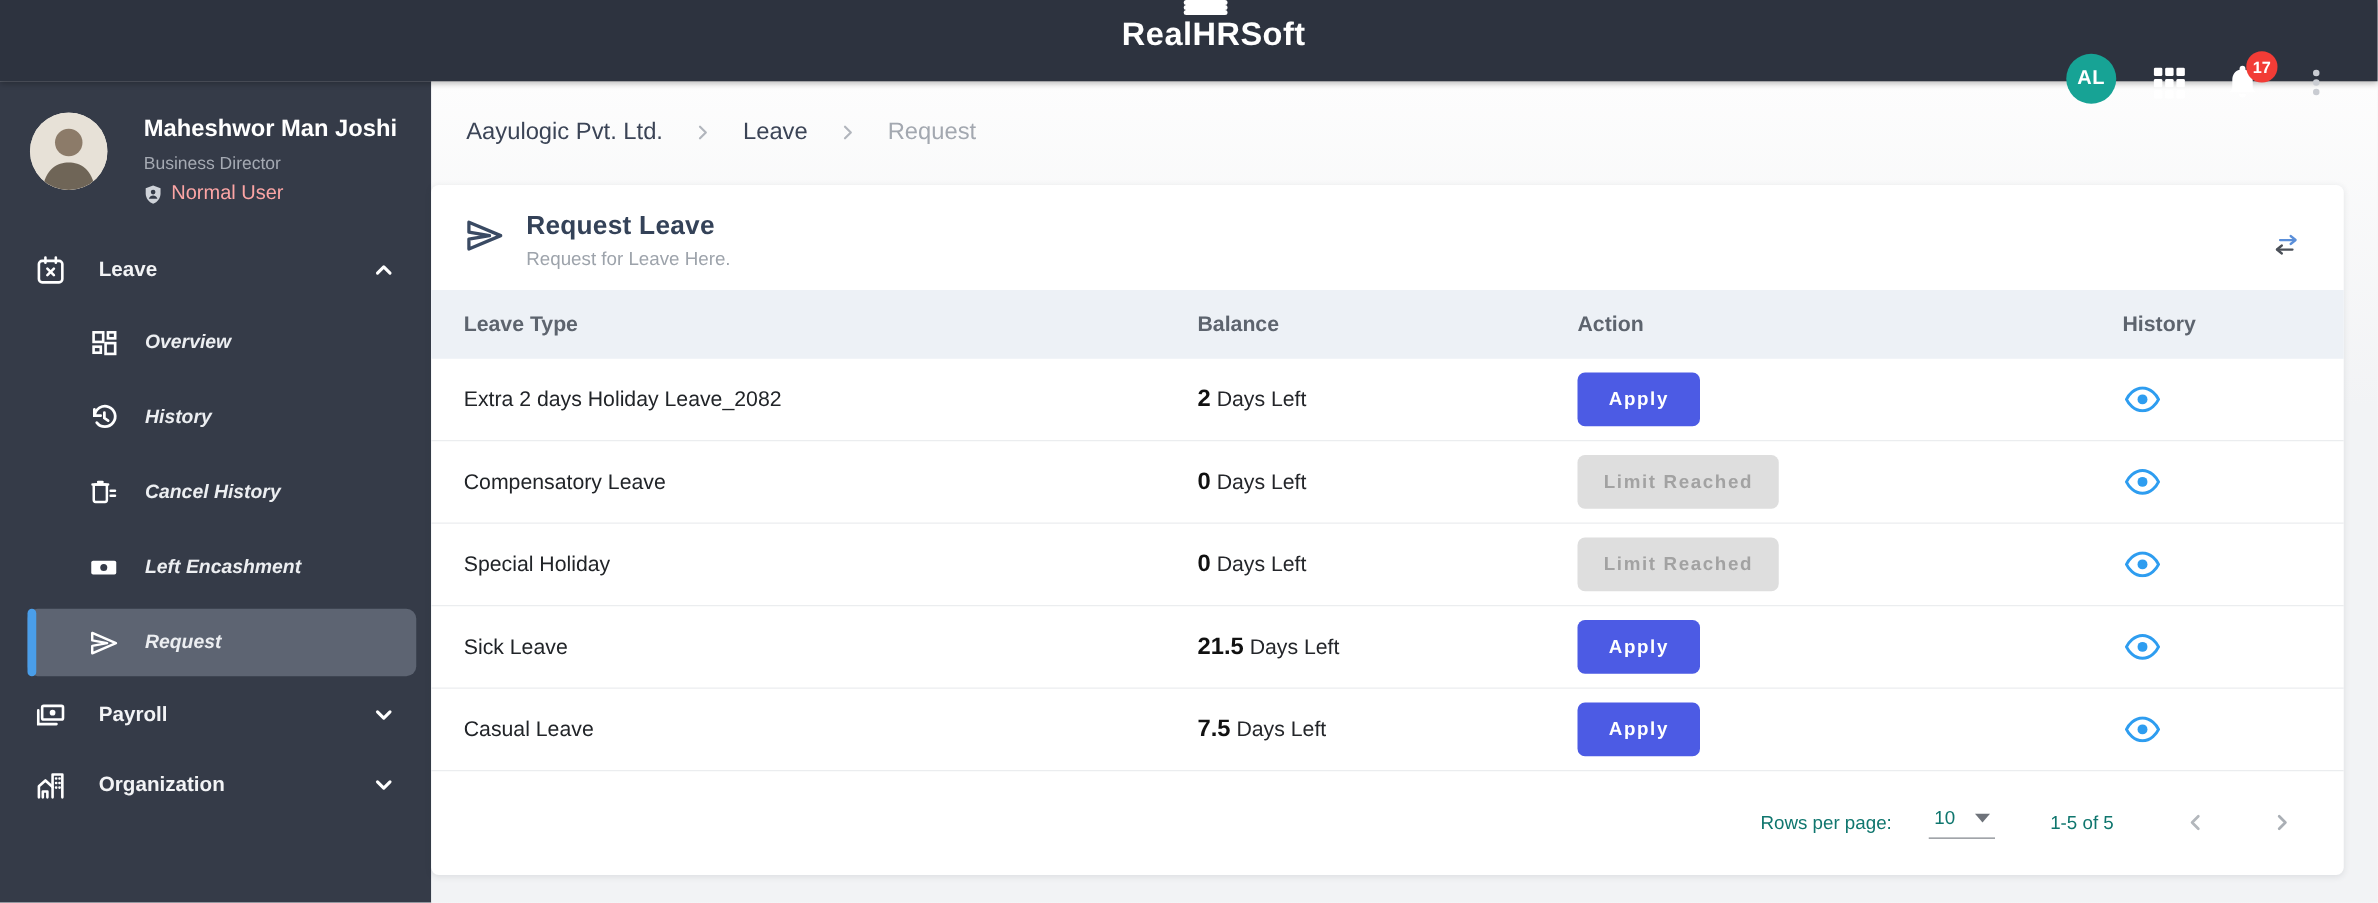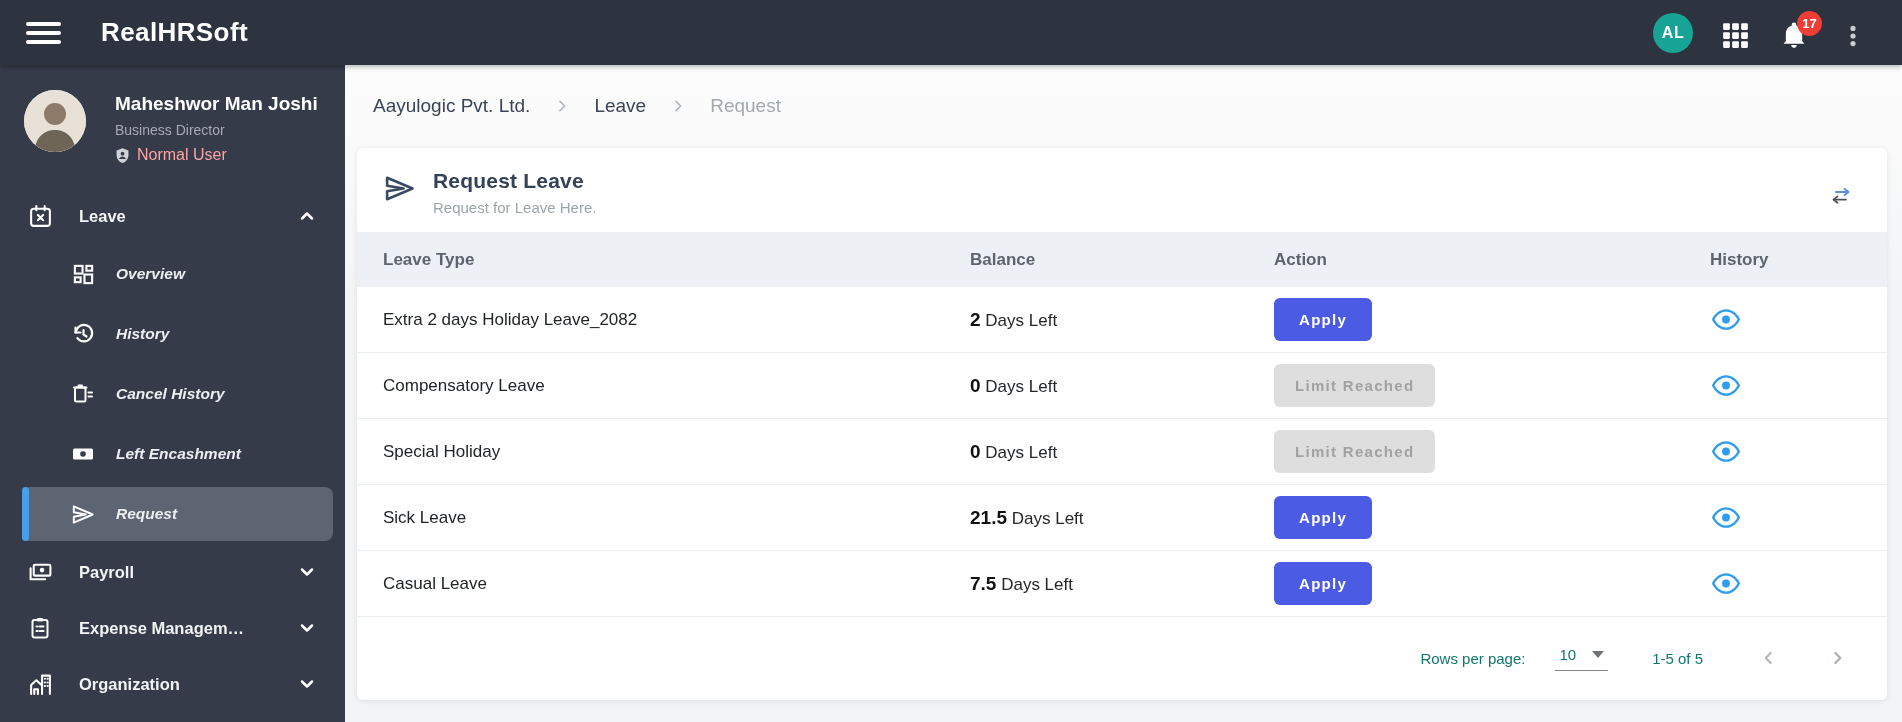--- a/index.html
+++ b/index.html
@@ -2,21 +2,21 @@
 <html><head>
 <meta charset="utf-8">
 <style>
   * { margin:0; padding:0; box-sizing:border-box; }
   html,body { width:1902px; height:722px; overflow:hidden;
     font-family:"Liberation Sans", sans-serif; background:#f2f3f5; }
 
   
   .topbar { position:absolute; top:0; left:0; width:1902px; height:65px;
     background:#2d333f; display:flex; align-items:center; z-index:20;
-    box-shadow:0 2px 5px rgba(0,0,0,.28); }
+    box-shadow:0 2px 5px rgba(0,0,0,.28);flex-direction:column; }
   .hamburger { margin-left:26px; width:35px; height:22px; display:flex;
     flex-direction:column; justify-content:space-between; cursor:pointer; }
   .hamburger span { display:block; height:4px; border-radius:2px; background:#fff; }
   .logo { margin-left:40px; color:#fff; font-size:26px; font-weight:bold; letter-spacing:.4px; }
   .topbar-right { margin-left:auto; margin-right:32px; display:flex; align-items:flex-end; gap:25px; }
   .avatar-initials { width:40px; height:40px; border-radius:50%; background:#17a395;
     color:#fff; font-size:16px; font-weight:bold; display:flex; align-items:center;
     justify-content:center; letter-spacing:.5px; cursor:pointer; }
   .icon-btn { position:relative; display:flex; align-items:center; justify-content:center;
     width:34px; height:34px; cursor:pointer; }
@@ -53,21 +53,21 @@
 
   
   .main { position:absolute; top:65px; left:345px; width:1557px; height:657px;
     background:linear-gradient(#fdfdfd, #f2f3f5 260px); }
   .breadcrumb { display:flex; align-items:center; gap:24px; padding:30px 0 0 28px;
     font-size:19px; }
   .crumb { color:#3b4456; cursor:pointer; }
   .crumb.current { color:#a3a8b0; cursor:default; }
   .crumb-sep { display:flex; align-items:center; }
 
-  .card { position:absolute; left:12px; top:83px; width:1530px; height:552px;
+  .card { position:absolute; left:0; top:83px; width:1530px; height:552px;
     background:#fff; border-radius:6px; box-shadow:0 1px 5px rgba(40,50,60,.10); }
   .card-header { height:84px; display:flex; align-items:flex-start; padding:21px 30px 0 26px; }
   .plane-icon-lg { color:#3a4a63; margin-top:3px; }
   .card-titles { margin-left:17px; }
   .card-title { font-size:21px; font-weight:bold; color:#344258; letter-spacing:.2px; }
   .card-subtitle { font-size:15px; color:#9da3ab; margin-top:6px; }
   .swap-btn { margin-left:auto; margin-top:14px; cursor:pointer; padding:4px; }
 
   .thead, .trow { display:grid; grid-template-columns:613px 304px 436px 1fr; align-items:center; }
   .thead { height:55px; background:#edf1f6; font-size:17px; font-weight:bold; color:#5d646e; }
@@ -250,35 +250,20 @@
         </svg>
       </span>
       <span class="nav-label">Payroll</span>
       <span class="chev">
         <svg width="20" height="20" viewBox="0 0 24 24" fill="none" stroke="#fff" stroke-width="3" stroke-linecap="round" stroke-linejoin="round">
             <polyline points="6 9 12 15 18 9"></polyline>
           </svg>
       </span>
     </div>
 
-    <div class="nav-item">
-      <span class="nav-icon">
-        <svg width="24" height="24" viewBox="0 0 24 24" fill="none" stroke="#fff" stroke-width="2" stroke-linecap="round">
-          <rect x="4.5" y="4" width="15" height="17.5" rx="2"></rect>
-          <rect x="9" y="2" width="6" height="3.5" rx="1" fill="#fff" stroke="none"></rect>
-          <path d="M8.5 10.5h1M11.5 10.5h4M8.5 15h1M11.5 15h4"></path>
-        </svg>
-      </span>
-      <span class="nav-label">Expense Managem…</span>
-      <span class="chev">
-        <svg width="20" height="20" viewBox="0 0 24 24" fill="none" stroke="#fff" stroke-width="3" stroke-linecap="round" stroke-linejoin="round">
-            <polyline points="6 9 12 15 18 9"></polyline>
-          </svg>
-      </span>
-    </div>
 
     <div class="nav-item">
       <span class="nav-icon">
         <svg width="25" height="25" viewBox="0 0 24 24" fill="none" stroke="#fff" stroke-width="2" stroke-linecap="round" stroke-linejoin="round">
           <path d="M13.5 21V3.5H21V21"></path>
           <path d="M16.2 6.5h.1M18.8 6.5h.1M16.2 10h.1M18.8 10h.1M16.2 13.5h.1M18.8 13.5h.1"></path>
           <path d="M3 21v-8.5l5-4.5 5.5 5"></path>
           <path d="M6 21v-4.5h3.5V21"></path>
         </svg>
       </span>

